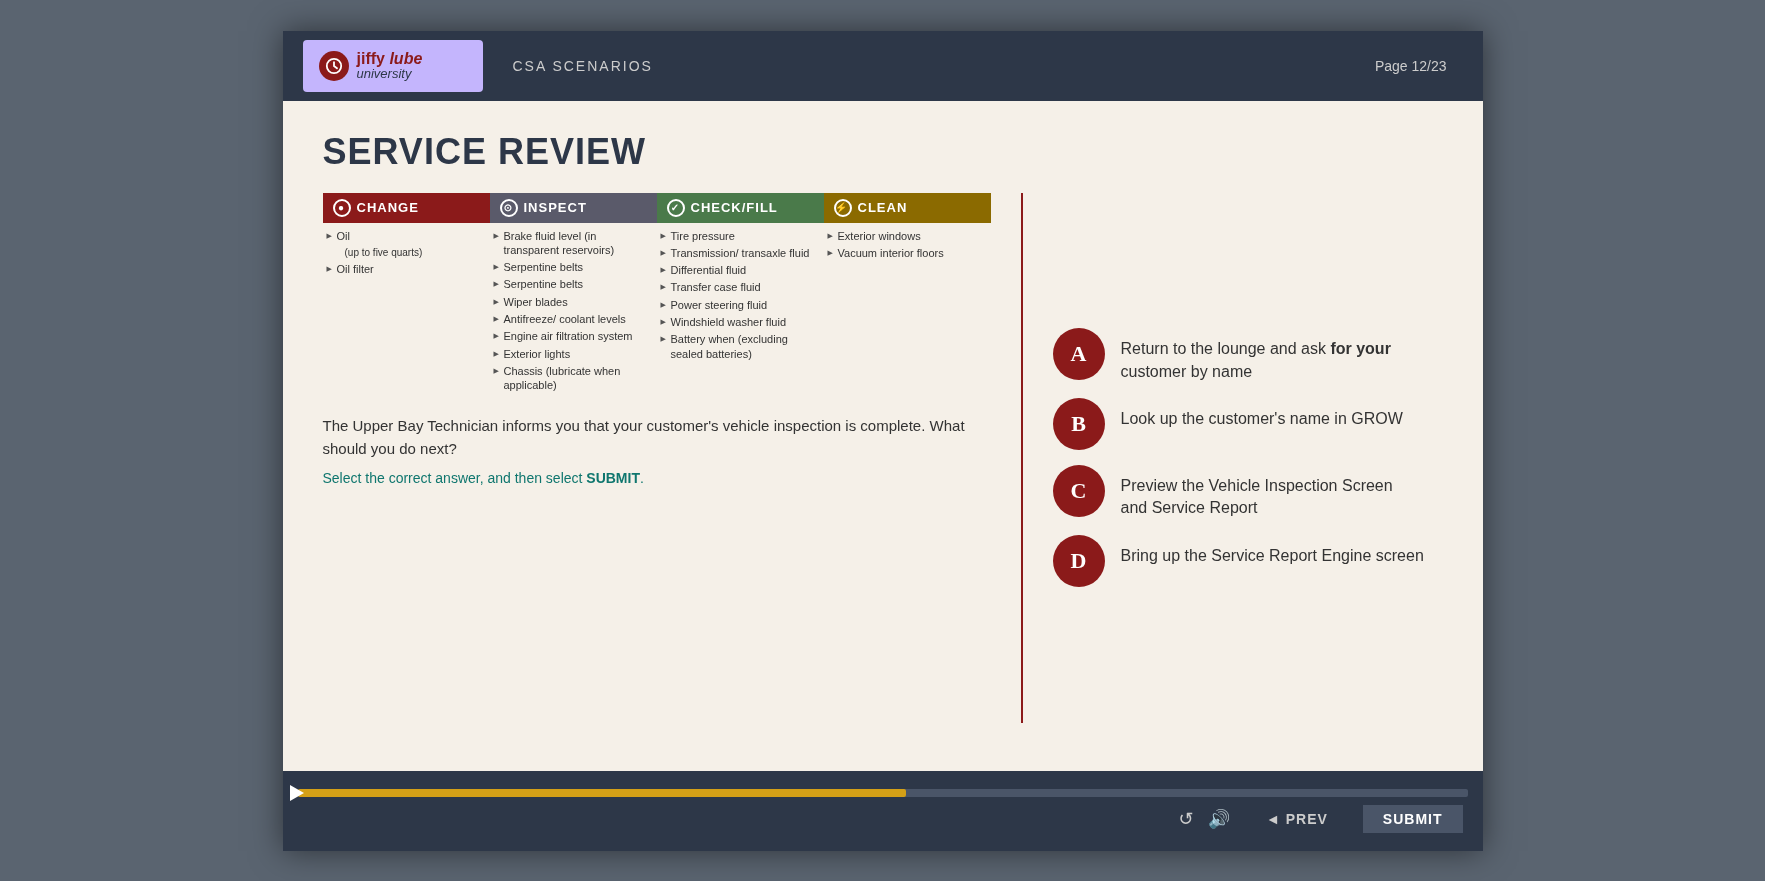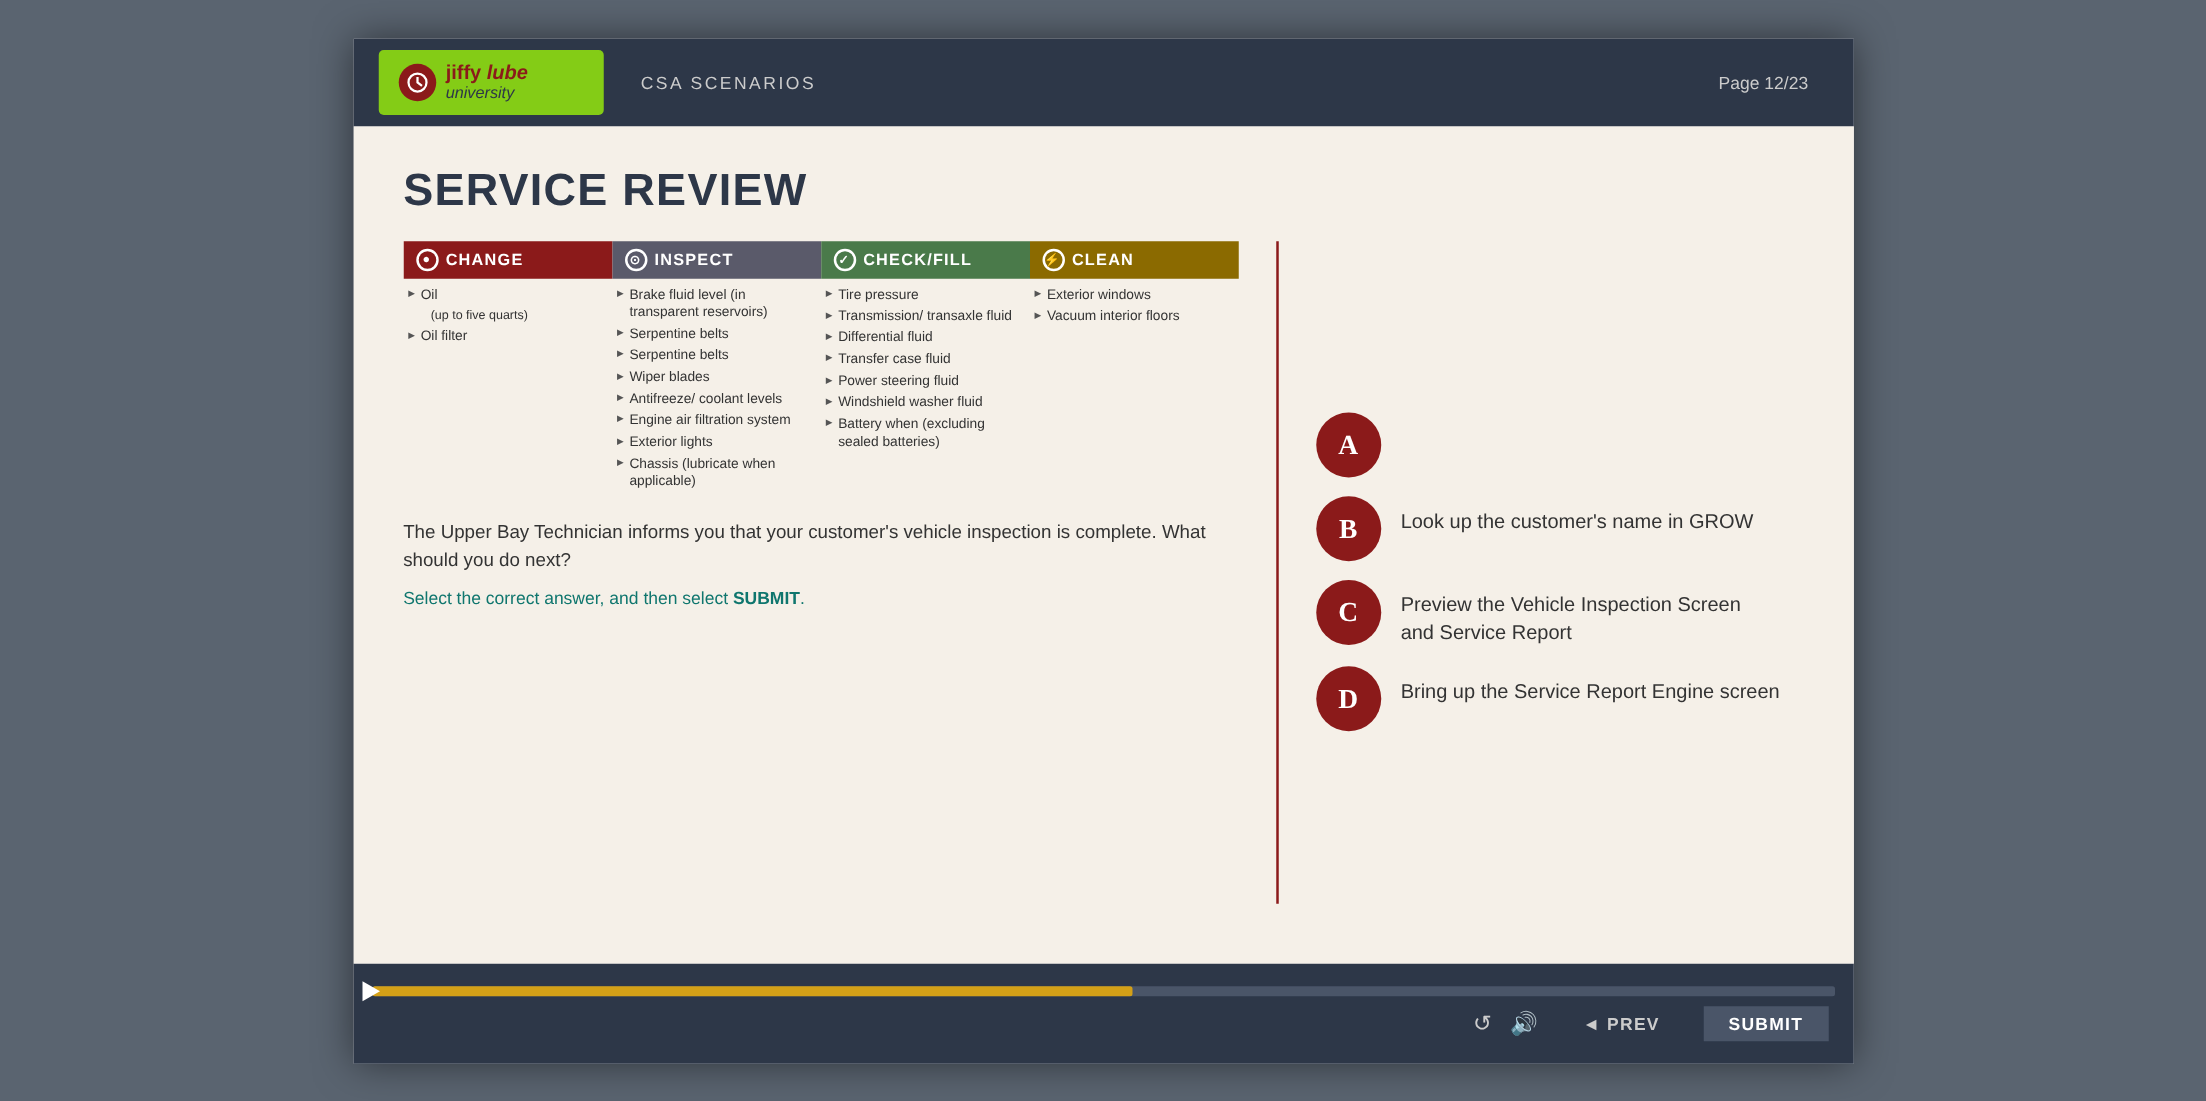--- a/index.html
+++ b/index.html
@@ -28,21 +28,21 @@
       align-items: center;
       background: #2d3748;
       height: 70px;
       padding: 0 20px;
       position: relative;
     }
 
     .logo-area {
       display: flex;
       align-items: center;
-      background: #84cc16;
+      background: #c4b5fd;
       padding: 8px 16px;
       border-radius: 4px;
       min-width: 180px;
       height: 52px;
     }
 
     .logo-icon {
       width: 30px;
       height: 30px;
       background: #8b1a1a;
@@ -429,20 +429,23 @@
           </div>
         </div>
       </div>
 
       <div class="right-panel">
 
         <div class="answer-option">
           <div class="answer-circle">
             <span>A</span>
           </div>
+          <div class="answer-text">
+            Return to the lounge and ask <strong>for your</strong><br>customer by name
+          </div>
         </div>
 
         <div class="answer-option">
           <div class="answer-circle">
             <span>B</span>
           </div>
           <div class="answer-text">
             Look up the customer's name in GROW
           </div>
         </div>

